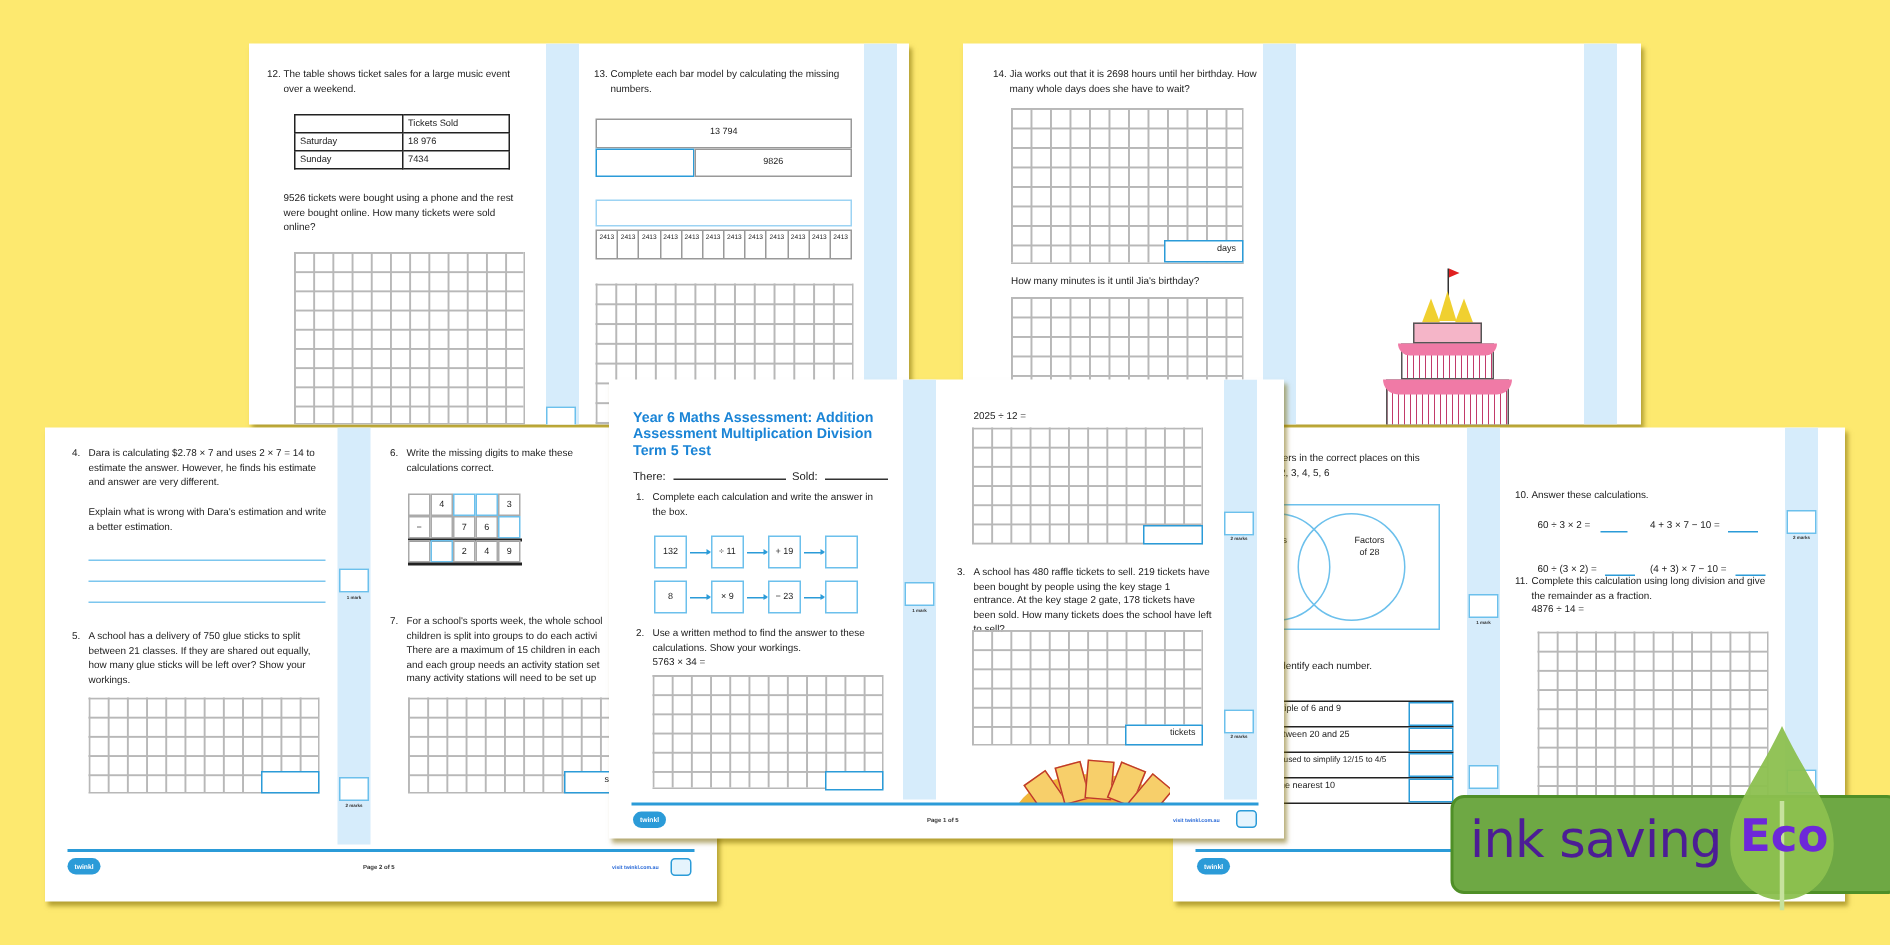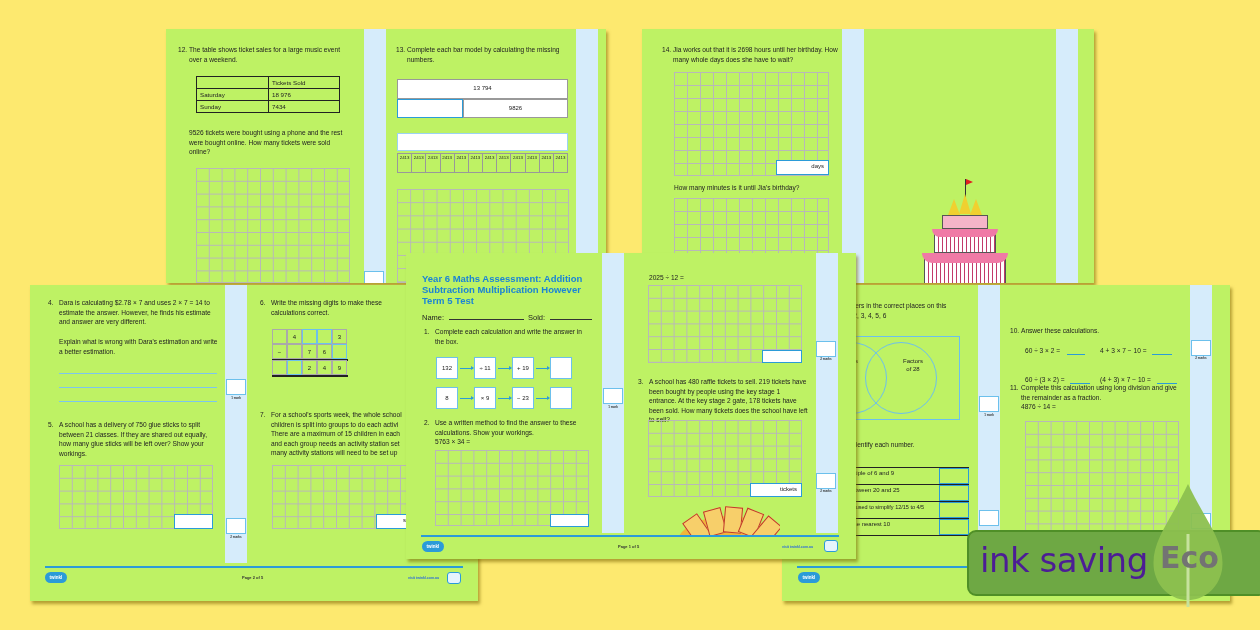--- a/index.html
+++ b/index.html
@@ -1,18 +1,18 @@
 <!DOCTYPE html>
 <html><head>
 <meta charset="utf-8">
 <style>
   * { box-sizing: border-box; margin: 0; padding: 0; }
   html, body { width: 1260px; height: 630px; overflow: hidden; }
   body { background: #fde96f; font-family: "Liberation Sans", sans-serif; position: relative; color: #222; }
-  .page { position: absolute; background: #bef264; box-shadow: 2px 3px 3px rgba(120,100,0,0.55); overflow: hidden; text-decoration: underline; }
+  .page { position: absolute; background: #ffffff; box-shadow: 2px 3px 3px rgba(120,100,0,0.55); overflow: hidden; text-decoration: underline; }
   .margin-strip { position: absolute; top: 0; background: #d6ecfb; }
   .q { position: absolute; font-size: 6.6px; line-height: 9.6px; color: #222; }
   .q .num { position: absolute; left: 0; top: 0; }
   .q .txt { padding-left: 11px; display: block; }
   .grid { position: absolute;
     background-image:
       linear-gradient(to right, #b8b8b8 1px, transparent 1px),
       linear-gradient(to bottom, #b8b8b8 1px, transparent 1px);
     border-right: 1px solid #b8b8b8; border-bottom: 1px solid #b8b8b8; }
   .ansbox { position: absolute; border: 1.2px solid #2b9bd8; background: #fff; font-size: 6px; text-align: right; padding-right: 4px; line-height: 10px; }
@@ -29,21 +29,21 @@
   .chainbox { position: absolute; width: 22px; height: 22px; border: 1.2px solid #6cc0ec; font-size: 6px; text-align: center; line-height: 20px; background: #fff; }
   .arrow { position: absolute; height: 1px; background: #2b9bd8; }
   .arrow::after { content: ""; position: absolute; right: -1px; top: -2px; border-left: 3px solid #2b9bd8; border-top: 2.5px solid transparent; border-bottom: 2.5px solid transparent; }
   .line-blue { position: absolute; height: 1px; background: #7cc6ee; }
   .bar { position: absolute; border: 1px solid #999; font-size: 6px; text-align: center; line-height: 17px; background: #fff; }
   .small { font-size: 4.4px; }
   .dig { position: absolute; border: 1px solid #aaa; width: 15px; height: 15px; font-size: 6px; text-align: center; line-height: 15px; }
   .dig.b { border: 1.2px solid #6cc0ec; }
   .eco-banner { position: absolute; left: 967px; top: 530px; width: 300px; height: 66px; background: #6ea844; border: 2px solid #4f8f27; border-radius: 9px; }
   .eco-text { position: absolute; left: 980px; top: 540px; font-size: 34px; color: #4c1d95; font-family: "DejaVu Sans", sans-serif; letter-spacing: -0.5px; text-align: right; }
-  .eco-word { position: absolute; left: 1160px; top: 540px; font-size: 30px; color: #737373; font-weight: bold; font-family: "DejaVu Sans", sans-serif; }
+  .eco-word { position: absolute; left: 1160px; top: 540px; font-size: 30px; color: #6d28d9; font-weight: bold; font-family: "DejaVu Sans", sans-serif; }
 </style>
 </head>
 <body>
 
 <div class="page" style="left:166px; top:29px; width:440px; height:254px;">
   <div class="margin-strip" style="left:198px; width:22px; height:254px;"></div>
   <div class="margin-strip" style="left:410px; width:22px; height:254px;"></div>
 
   <div class="q" style="left:12px; top:16px; width:170px;">
     <span class="num">12.</span>
@@ -260,25 +260,25 @@
   <div class="footer-line" style="left:15px; top:281px; width:420px;"></div>
   <div class="logo" style="left:16px; top:287px;">twinkl</div>
 </div>
 
 <div class="page" style="left:406px; top:253px; width:450px; height:306px;">
   <div class="margin-strip" style="left:196px; width:22px; height:280px;"></div>
   <div class="margin-strip" style="left:410px; width:22px; height:280px;"></div>
 
   <div class="title" style="left:16px; top:20px; width:180px;">
     <div>Year 6 Maths Assessment: Addition</div>
-    <div>Subtraction Multiplication However</div>
+    <div>Assessment Multiplication Division</div>
     <div>Term 5 Test</div>
   </div>
   <div style="position:absolute; left:16px; top:60px; font-size:7.5px;">
-    <span>Name:</span>
+    <span>There:</span>
     <span style="display:inline-block; width:75px; border-bottom:1px solid #333; margin-left:3px;"></span>
   </div>
   <div style="position:absolute; left:122px; top:60px; font-size:7.5px;">
     <span>Sold:</span>
     <span style="display:inline-block; width:42px; border-bottom:1px solid #333; margin-left:3px;"></span>
   </div>
 
   <div class="q" style="left:18px; top:74px; width:160px;">
     <span class="num">1.</span>
     <span class="txt">Complete each calculation and write the answer in the box.</span>

